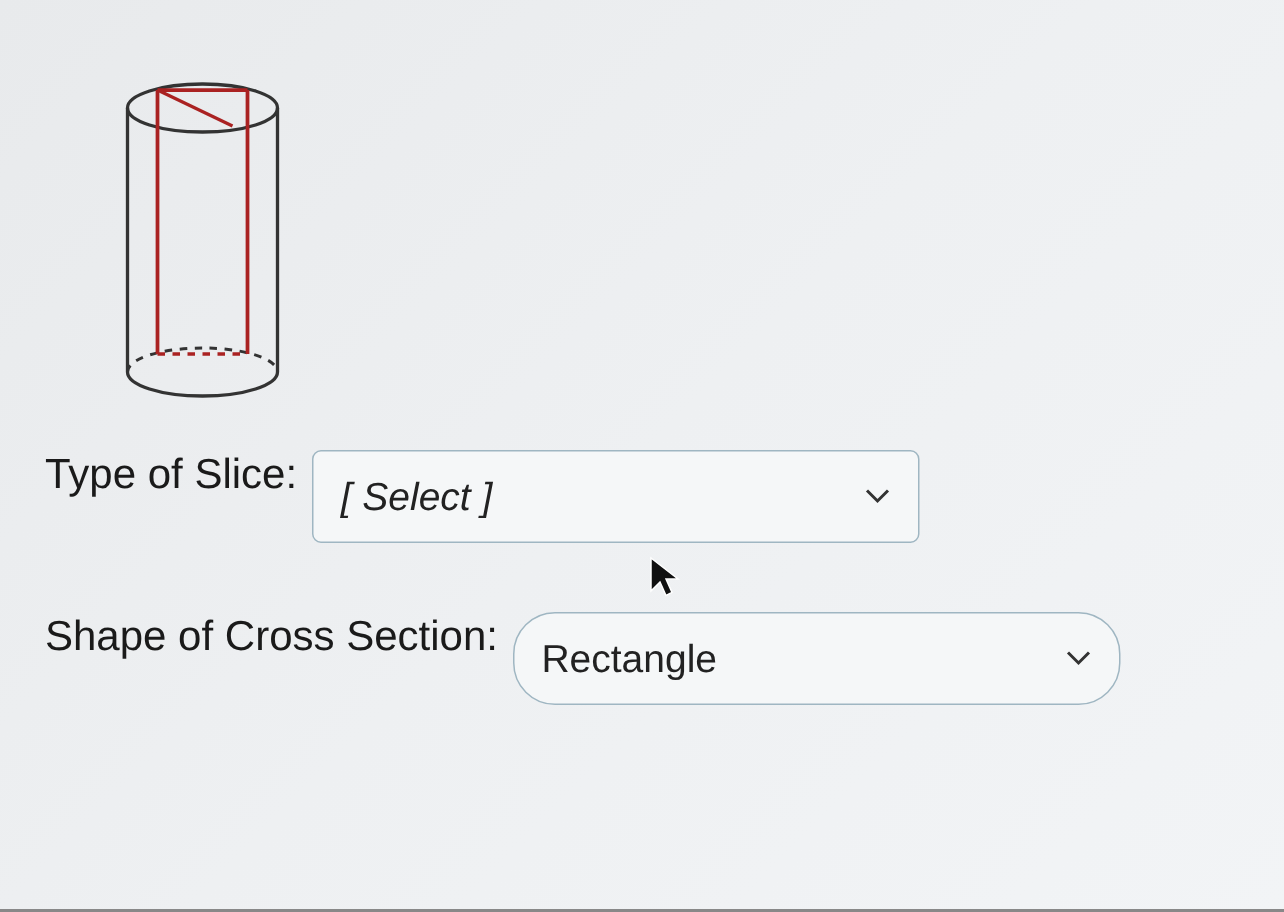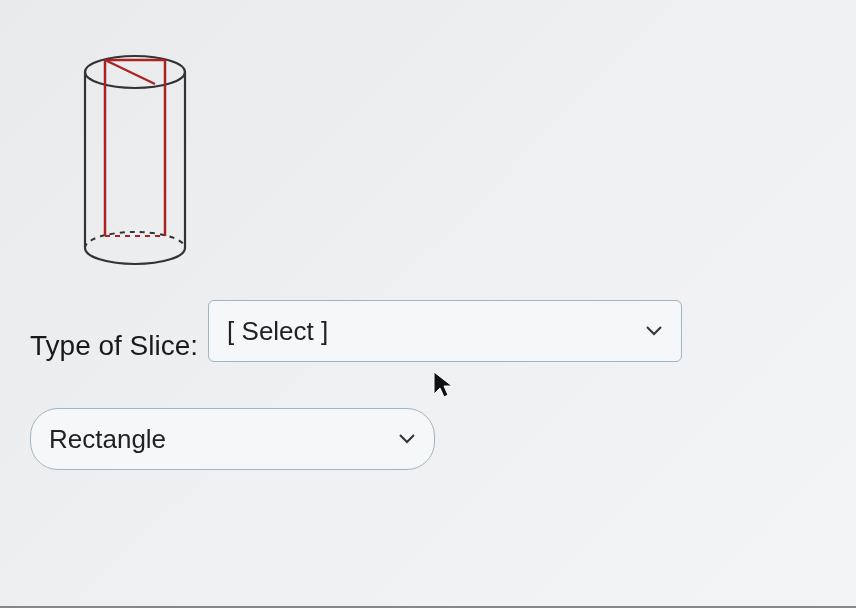--- a/index.html
+++ b/index.html
@@ -16,21 +16,21 @@
       padding: 50px 30px 30px 30px;
     }
     .figure {
       width: 130px;
       height: 220px;
       margin-left: 40px;
       margin-bottom: 30px;
     }
     .row {
       display: flex;
-      align-items: flex-end;
+      align-items: flex-start;
       margin-top: 18px;
       margin-bottom: 18px;
     }
     .label {
       font-size: 28px;
       color: #1a1a1a;
       margin-right: 10px;
     }
     .select {
       flex: 0 0 auto;
@@ -57,21 +57,21 @@
       justify-content: center;
       pointer-events: none;
     }
     .chevron svg { width: 16px; height: 12px; }
     .cursor {
       position: absolute;
       left: 432px;
       top: 370px;
       pointer-events: none;
     }
-    .row1 .select { width: 474px; }
+    .row1 .select { width: 405px; font-style: italic; }
     .row2 { margin-top: 46px; }
     .row2 .select { width: 405px; border-radius: 28px; }
   </style>
 </head>
 <body>
 
 <div class="content">
 
   <div class="figure">
     <svg viewBox="0 0 130 220" width="130" height="220">
@@ -101,20 +101,21 @@
       <span class="value">[ Select ]</span>
       <span class="chevron">
         <svg viewBox="0 0 16 10">
             <path d="M1 1 L8 8 L15 1" fill="none" stroke="#333" stroke-width="2"></path>
           </svg>
       </span>
     </div>
   </div>
 
   <div class="row row2">
+    <span class="label">Shape of Cross Section:</span>
     <div class="select">
       <span class="value">Rectangle</span>
       <span class="chevron">
         <svg viewBox="0 0 16 10">
             <path d="M1 1 L8 8 L15 1" fill="none" stroke="#333" stroke-width="2"></path>
           </svg>
       </span>
     </div>
   </div>
 

